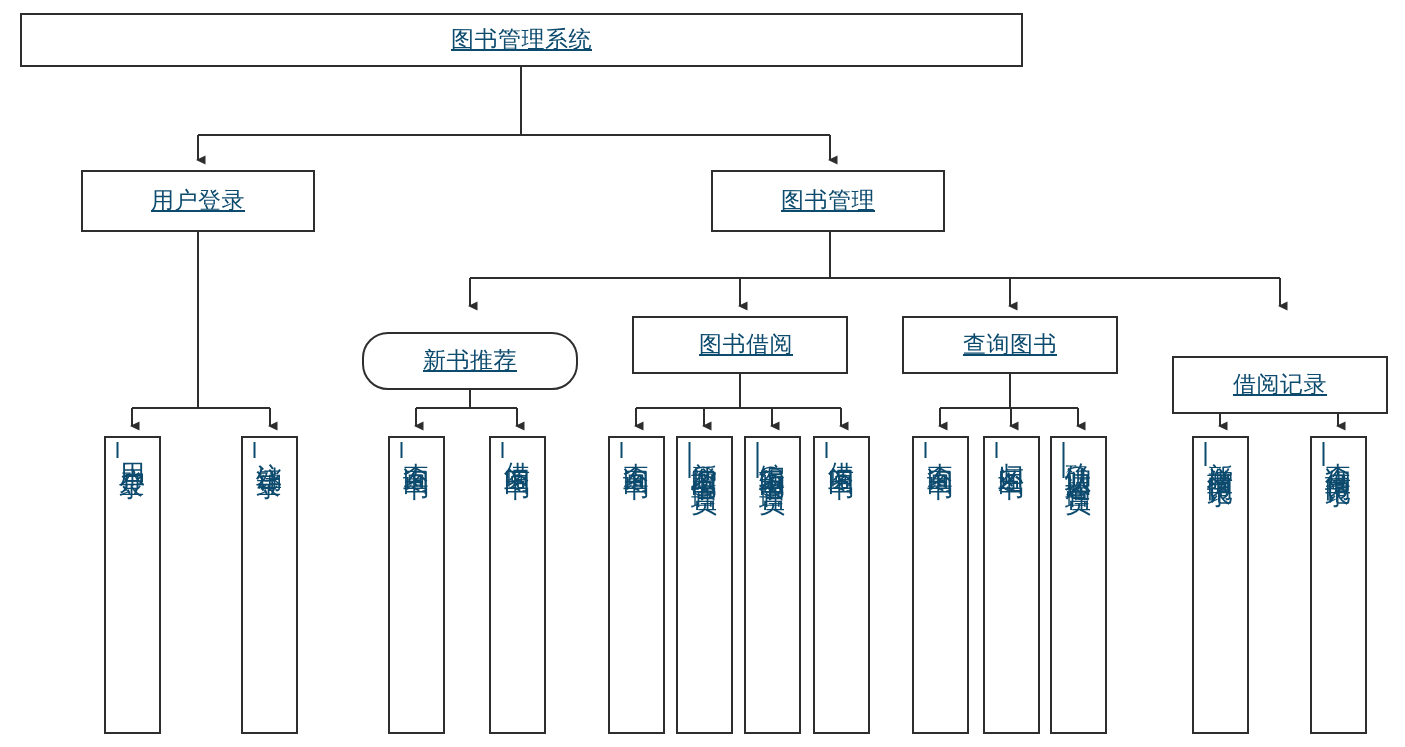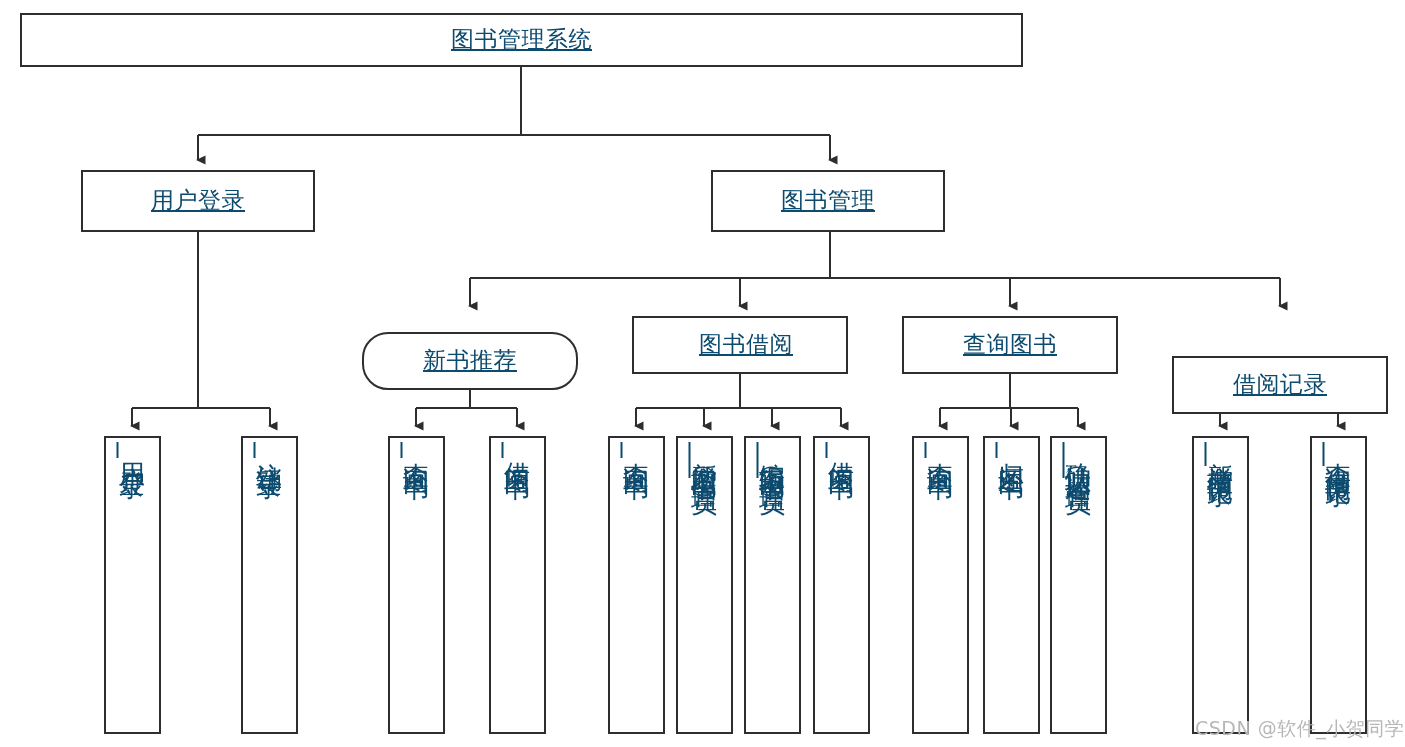--- a/index.html
+++ b/index.html
@@ -180,15 +180,14 @@
   <div class="node vert" id="node-leaf-10" style="left: 1050px; top: 436px; width: 57px; height: 298px;">
     <span class="label">确认归还（管理员）</span>
   </div>
   <div class="node vert" id="node-leaf-11" style="left: 1192px; top: 436px; width: 57px; height: 298px;">
     <span class="label">新增借阅记录</span>
   </div>
   <div class="node vert" id="node-leaf-12" style="left: 1310px; top: 436px; width: 57px; height: 298px;">
     <span class="label">查询借阅记录</span>
   </div>
 
-  <div class="watermark" style="left: 1195px; top: 716px;">CSDN @软件_小贺同学</div>
 
 </div>
 
 </body></html>

